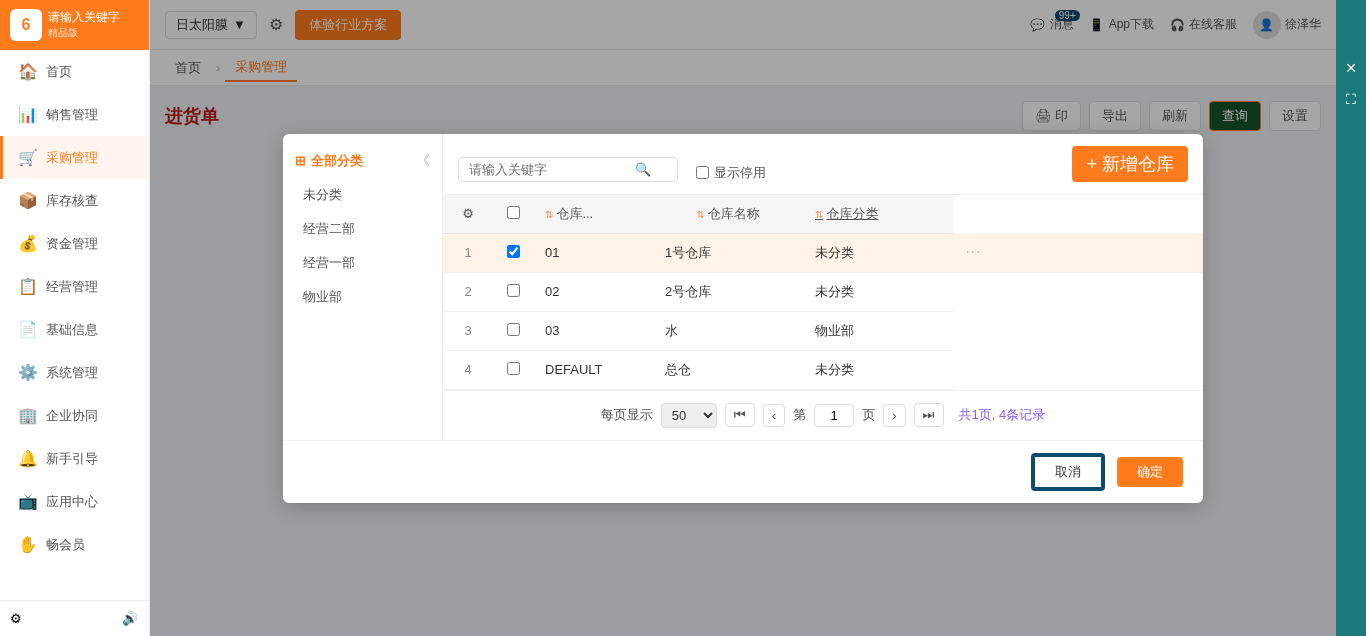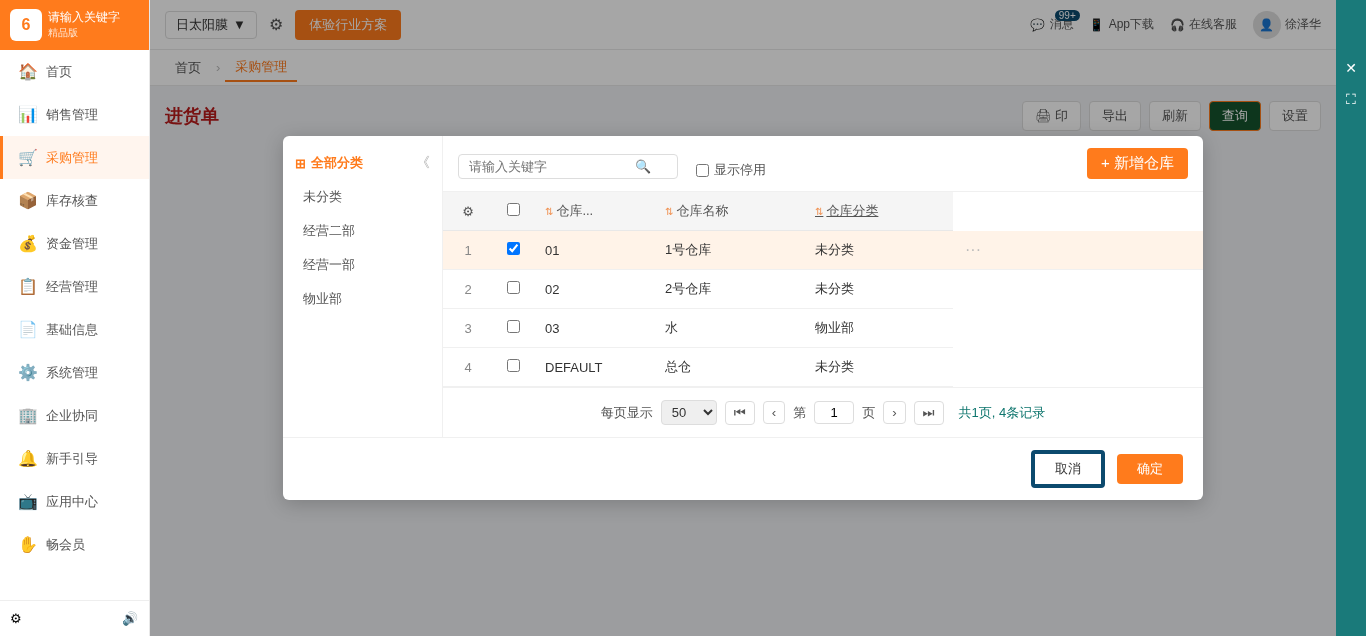--- a/index.html
+++ b/index.html
@@ -273,21 +273,21 @@
       color: #555;
     }
     .add-btn {
       margin-left: auto;
       background: #ff7b1c;
       color: #fff;
       border: none;
       border-radius: 4px;
       padding: 6px 14px;
       cursor: pointer;
-      font-size: 15px;
+      font-size: 18px;
     }
 
     
     .modal-table-wrap {
       flex: 1;
       overflow: auto;
     }
     table {
       width: 100%;
       border-collapse: collapse;
@@ -306,21 +306,21 @@
     td {
       padding: 10px 12px;
       color: #333;
       border-bottom: 1px solid #f0f0f0;
     }
     tr.selected td { background: #fff3e8; }
     .row-num { color: #888; text-align: center; }
     .th-num, .td-num { text-align: center; width: 50px; }
     .th-cb, .td-cb { width: 40px; text-align: center; }
     .th-code { width: 120px; }
-    .th-name { width: 150px; }
+    .th-name { width: 150px; text-align: center; }
     .th-cat { width: 150px; text-decoration: underline; }
 
     
     .modal-pagination {
       display: flex;
       align-items: center;
       justify-content: center;
       padding: 12px 15px;
       border-top: 1px solid #f0f0f0;
       gap: 8px;
@@ -344,21 +344,21 @@
       color: #555;
     }
     .page-num-input {
       width: 40px;
       border: 1px solid #ddd;
       border-radius: 4px;
       padding: 3px 6px;
       text-align: center;
       font-size: 13px;
     }
-    .page-info { color: #0f766e; margin-left: 7px; }
+    .page-info { color: #8b5cf6; margin-left: 7px; }
 
     
     .modal-footer {
       display: flex;
       align-items: center;
       justify-content: flex-end;
       padding: 12px 20px;
       gap: 12px;
       border-top: 1px solid #f0f0f0;
     }

